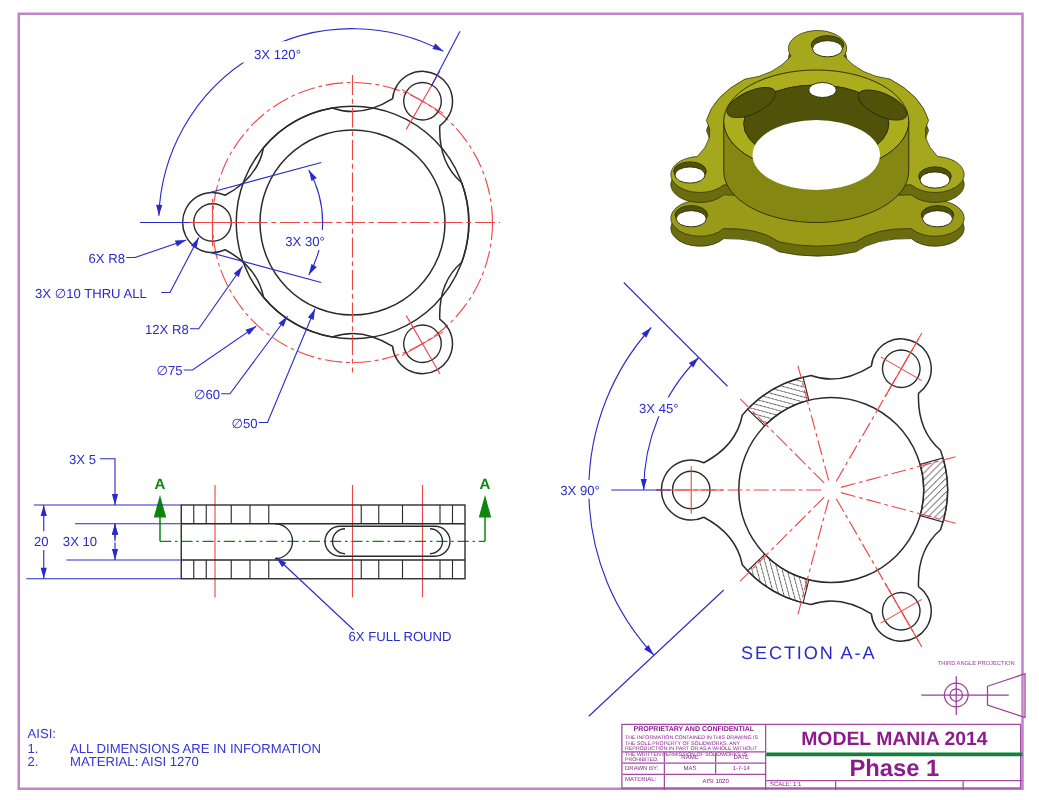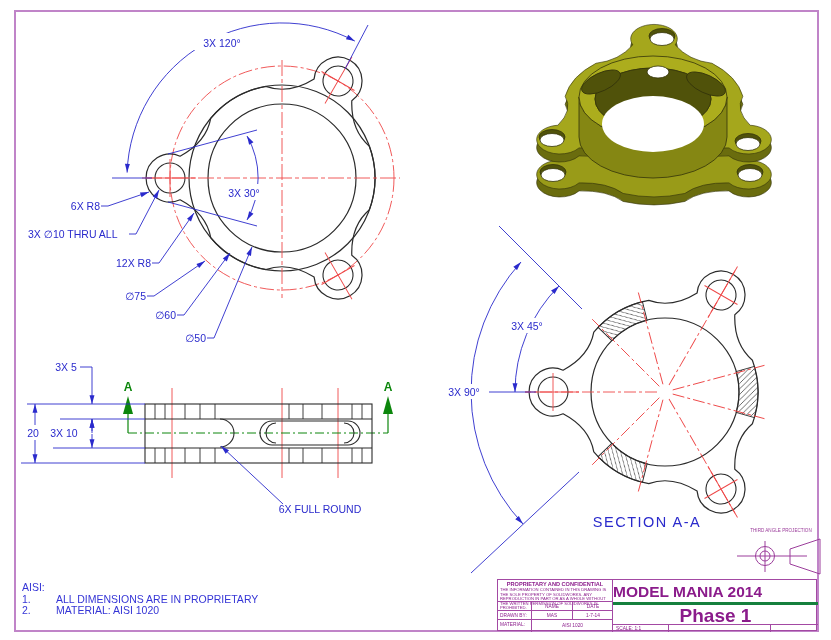--- a/index.html
+++ b/index.html
@@ -22,21 +22,21 @@
   #tb-prop{left:0;top:0;width:115px;height:22px;border-right-width:1px;border-bottom-width:1px;}
   #tb-prop-title{left:0;top:1px;width:100%;text-align:center;font-weight:bold;font-size:5.6px;}
   #tb-prop-fine{left:2px;top:8px;width:110px;font-size:4.2px;line-height:4.6px;}
   #tb-hdr{left:0;top:22px;width:115px;height:9px;border-right-width:1px;border-bottom-width:1px;}
   #tb-row2{left:0;top:31px;width:115px;height:9px;border-right-width:1px;border-bottom-width:1px;}
   #tb-row3{left:0;top:40px;width:115px;height:12px;border-right-width:1px;}
   .tb-c1{left:0;top:0;width:34px;height:100%;border-right:1px solid #a349a3;font-size:4.8px;padding:1.5px 0 0 2px;}
   .tb-c2{left:34px;top:0;width:41px;height:100%;border-right:1px solid #a349a3;font-size:4.8px;text-align:center;padding-top:1.5px;}
   .tb-c3{left:75px;top:0;width:40px;height:100%;font-size:4.8px;text-align:center;padding-top:1.5px;}
   .tb-span{left:34px;top:0;width:81px;height:100%;font-size:4.8px;text-align:center;padding-top:2.5px;}
-  #tb-title1{left:115px;top:0;width:205px;height:22px;font-weight:bold;font-size:15.5px;padding-top:3px;}
+  #tb-title1{left:115px;top:0;width:205px;height:22px;text-align:center;font-weight:bold;font-size:15.5px;padding-top:3px;}
   #tb-title2{left:115px;top:22px;width:205px;height:22px;text-align:center;font-weight:bold;font-size:19px;border-top:3px solid #15803d;padding-top:0px;}
   #tb-scalerow{left:115px;top:44px;width:205px;height:8px;border-top:1px solid #a349a3;}
   #tb-scale{left:0;top:0;width:56px;height:100%;border-right:1px solid #a349a3;font-size:4.8px;padding:1px 0 0 3px;}
   #tb-b2{left:56px;top:0;width:102px;height:100%;border-right:1px solid #a349a3;}
   #tb-b3{left:158px;top:0;width:47px;height:100%;}
 </style>
 </head>
 <body>
 
 <div id="border-frame"></div>
@@ -252,22 +252,22 @@
       <circle cx="765" cy="556" r="5"></circle>
       <line x1="737" y1="556" x2="807" y2="556"></line>
       <line x1="765" y1="541" x2="765" y2="572"></line>
       <path d="M790,549 L820,539 L820,574 L790,564 Z"></path>
     </g>
   </g>
 </svg>
 
 <div id="notes">
   <div>AISI:</div>
-  <div><span class="num">1.</span><span>ALL DIMENSIONS ARE IN PROPRIETARY</span></div>
-  <div><span class="num">2.</span><span>MATERIAL: AISI 1020</span></div>
+  <div><span class="num">1.</span><span>ALL DIMENSIONS ARE IN INFORMATION</span></div>
+  <div><span class="num">2.</span><span>MATERIAL: AISI 1270</span></div>
 </div>
 
 <div id="titleblock">
   <div id="tb-prop" class="tb-cell">
     <div id="tb-prop-title">PROPRIETARY AND CONFIDENTIAL</div>
     <div id="tb-prop-fine">THE INFORMATION CONTAINED IN THIS DRAWING IS THE SOLE PROPERTY OF SOLIDWORKS. ANY REPRODUCTION IN PART OR AS A WHOLE WITHOUT THE WRITTEN PERMISSION OF SOLIDWORKS IS PROHIBITED.</div>
   </div>
   <div id="tb-hdr" class="tb-cell">
     <div class="tb-c1"></div>
     <div class="tb-c2">NAME</div>

